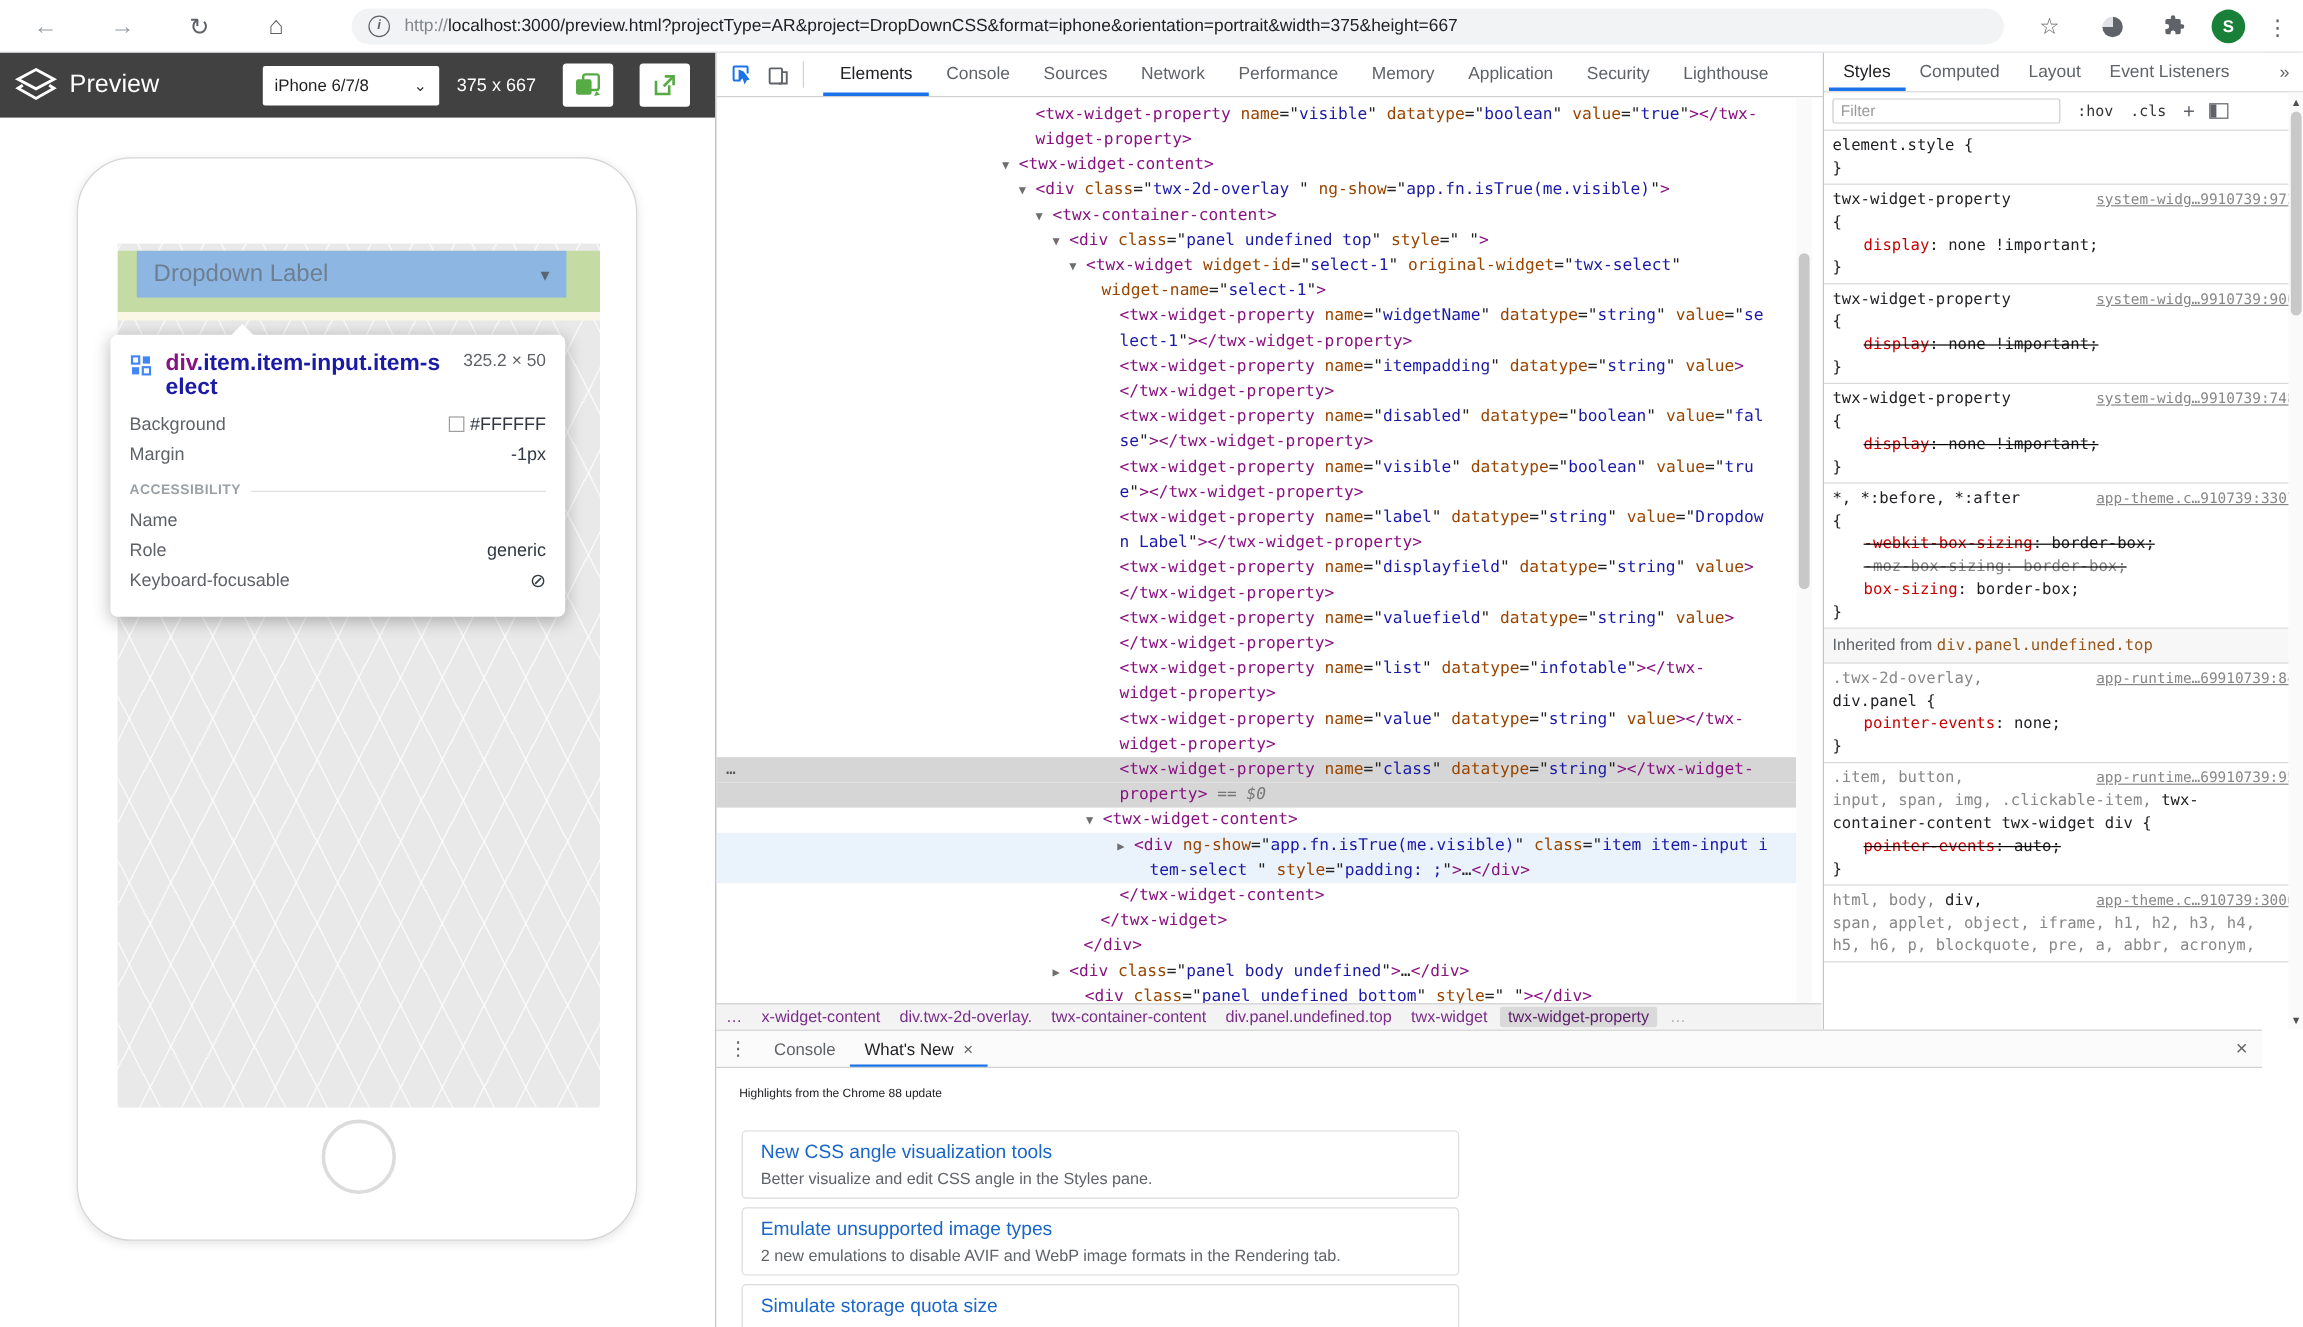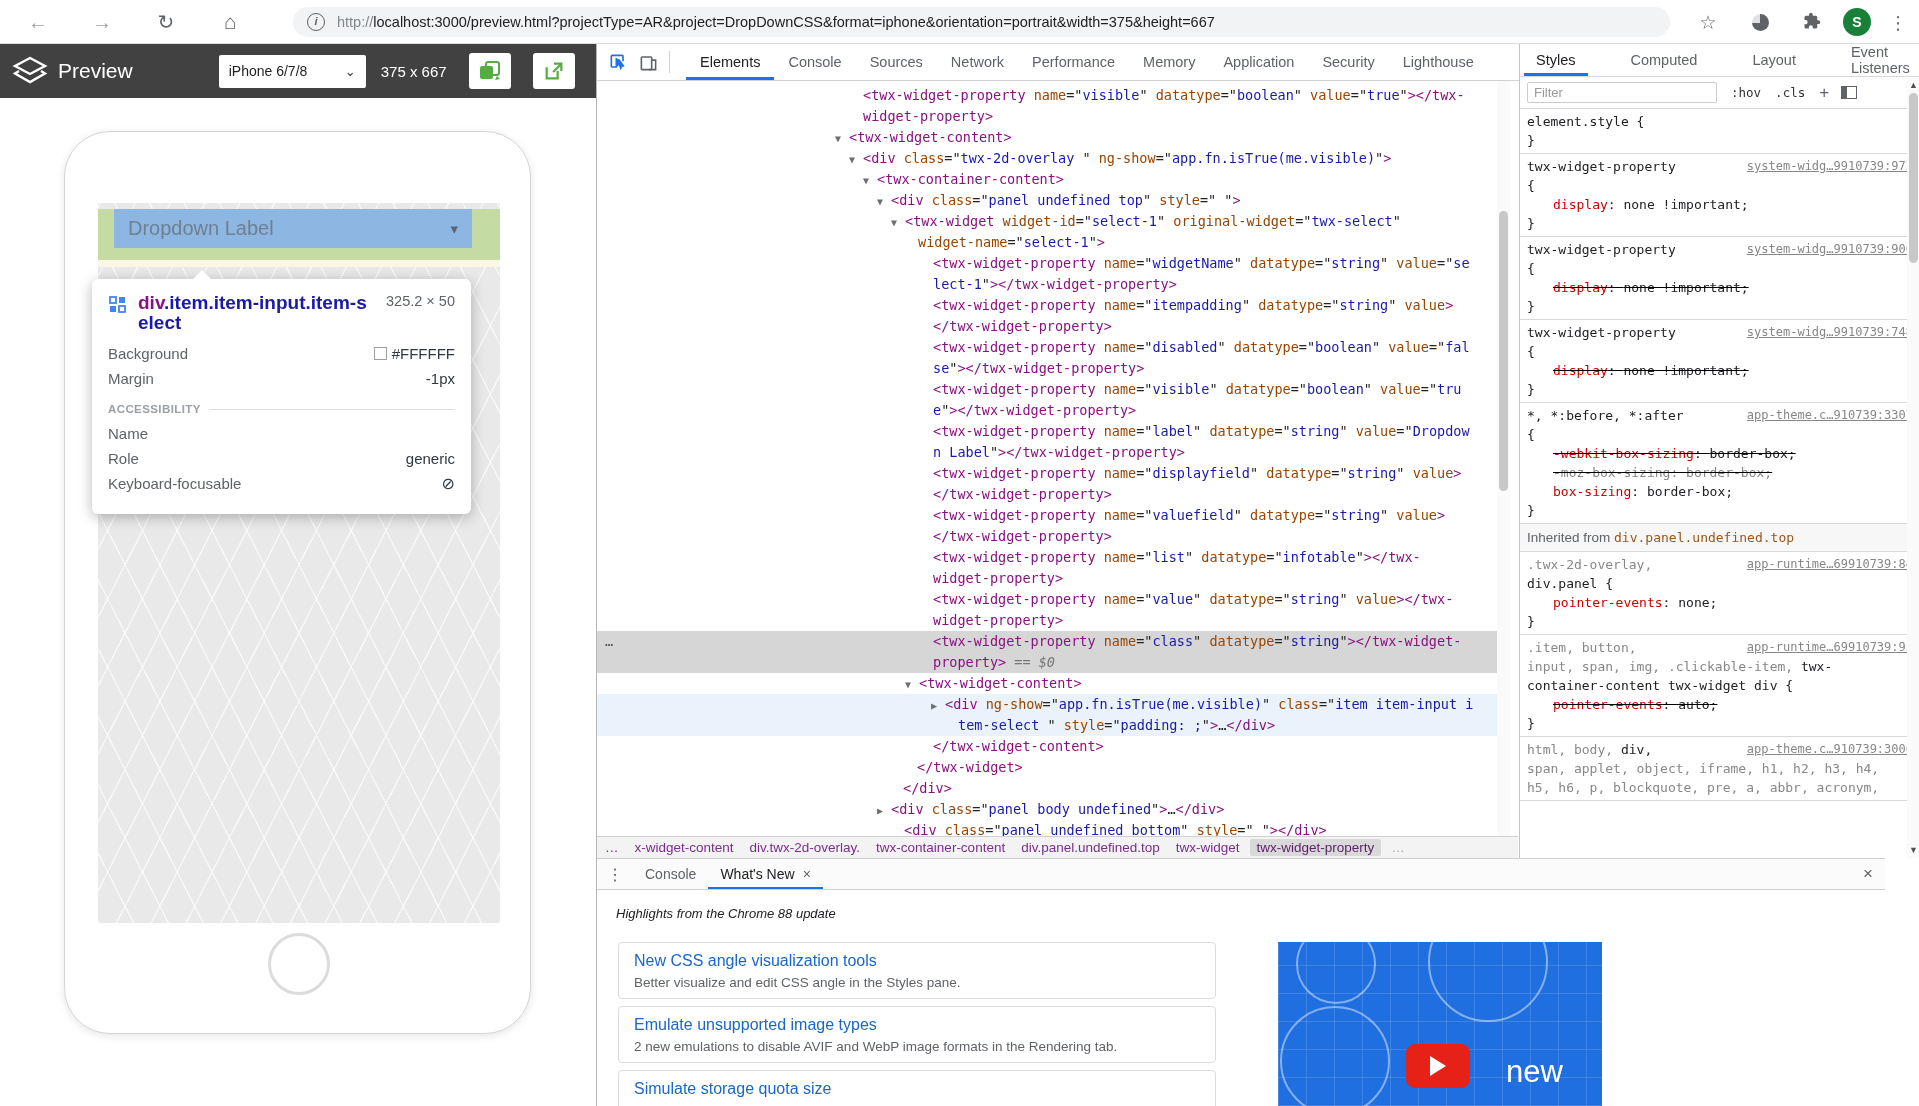--- a/index.html
+++ b/index.html
@@ -100,21 +100,21 @@
   
   #breadcrumb { position:absolute; left:0; top:792px; width:921px; height:22px; border-top:1px solid #d0d0d0;
     background:#f3f3f3; display:flex; align-items:center; font-size:13.5px; overflow:hidden; }
   .crumb { color:#7b2d8b; margin:0 8px; white-space:nowrap; }
   .crumb.active { background:#d9d9d9; padding:1px 7px; margin:0 2px; border-radius:2px; color:#5b1e68; }
   .crumb.dim { color:#b0b0b0; }
 
   
   #styles-pane { position:absolute; left:922px; top:0; width:401px; height:814px; border-left:1px solid #c4c4c4;
     background:#fff; overflow:hidden; }
-  #styles-tabs { display:flex; height:33px; align-items:stretch; border-bottom:1px solid #d9d9d9; padding-left:4px;gap:31px; }
+  #styles-tabs { display:flex; height:33px; align-items:stretch; border-bottom:1px solid #d9d9d9; padding-left:4px; }
   .stab { padding:0 12px; font-size:14.5px; color:#5f6368; display:flex; align-items:center; }
   .stab.active { color:#202124; box-shadow:inset 0 -3px 0 #1a73e8; }
   #styles-overflow { margin-left:auto; color:#5f6368; font-size:15px; padding:0 12px; display:flex; align-items:center;}
   #styles-toolbar { height:32px; border-bottom:1px solid #d9d9d9; display:flex; align-items:center; padding:0 7px; }
   #filter-input { width:190px; height:21px; border:1px solid #ccc; border-radius:2px; font-size:13px;
     padding:0 6px; color:#333; background:#fff; }
   #filter-input::placeholder { color:#9a9a9a; }
   .tb-txt { font-family:"DejaVu Sans Mono",monospace; font-size:12.5px; color:#333; margin-left:14px; }
   .plus { font-size:17px; color:#5f6368; margin-left:14px; }
   .dock-ic { width:16px; height:13px; border:1.5px solid #5f6368; margin-left:12px; position:relative; }
@@ -138,21 +138,21 @@
 
   
   #drawer-bar { position:absolute; left:0; top:814px; width:100%; height:32px; border-top:1px solid #d0d0d0;
     border-bottom:1px solid #d0d0d0; background:#fbfbfb; display:flex; align-items:center; }
   #drawer-menu { font-size:16px; color:#5f6368; padding:0 10px; }
   .drtab { padding:0 12px; font-size:14px; color:#5f6368; height:100%; display:flex; align-items:center; }
   .drtab.active { color:#202124; box-shadow:inset 0 -2px 0 #1a73e8; }
   .drtab .tabx { margin-left:8px; color:#5f6368; font-size:14px; }
   #drawer-close { margin-left:auto; color:#5f6368; font-size:17px; padding:0 12px; }
   #drawer-content { position:absolute; left:0; top:846px; width:100%; height:216px; background:#fff; overflow:hidden; }
-  #wn-heading { position:absolute; left:19px; top:16px; font-size:13px; color:#202124;font-style:italic; }
+  #wn-heading { position:absolute; left:19px; top:16px; font-size:10px; color:#202124; }
   #wn-cards { position:absolute; left:21px; top:52px; width:598px; }
   .card { border:1px solid #dadce0; border-radius:4px; padding:9px 15px; margin-bottom:7px; height:57px; overflow:hidden;}
   .card .ct { font-size:16px; color:#1a66c9; }
   .card .cd { font-size:13.5px; color:#5f6368; margin-top:5px; }
   #wn-video { position:absolute; left:681px; top:52px; width:324px; height:164px; background:#1f6fe0; overflow:hidden; }
   #wn-video .grid { position:absolute; inset:0;
     background-image:repeating-linear-gradient(0deg, rgba(255,255,255,.14) 0 1px, transparent 1px 28px),
                      repeating-linear-gradient(90deg, rgba(255,255,255,.14) 0 1px, transparent 1px 28px); }
   .bp-circle { position:absolute; border:2px solid rgba(255,255,255,.45); border-radius:50%; }
   #play-btn { position:absolute; left:128px; top:102px; width:64px; height:44px; background:#e62117;
@@ -453,24 +453,14 @@
           <div class="cd">Better visualize and edit CSS angle in the Styles pane.</div>
         </div>
         <div class="card">
           <div class="ct">Emulate unsupported image types</div>
           <div class="cd">2 new emulations to disable AVIF and WebP image formats in the Rendering tab.</div>
         </div>
         <div class="card">
           <div class="ct">Simulate storage quota size</div>
         </div>
       </div>
-    <div id="wn-video">
-      <div class="grid"></div>
-      <div class="bp-circle" style="left:18px;top:-18px;width:80px;height:80px"></div>
-      <div class="bp-circle" style="left:2px;top:64px;width:110px;height:110px"></div>
-      <div class="bp-circle" style="left:150px;top:-40px;width:120px;height:120px"></div>
-      <div id="play-btn">
-          <div class="tri"></div>
-        </div>
-      <span id="wn-new">new</span>
-    </div>
   </div>
 </div>
 
 </body></html>

